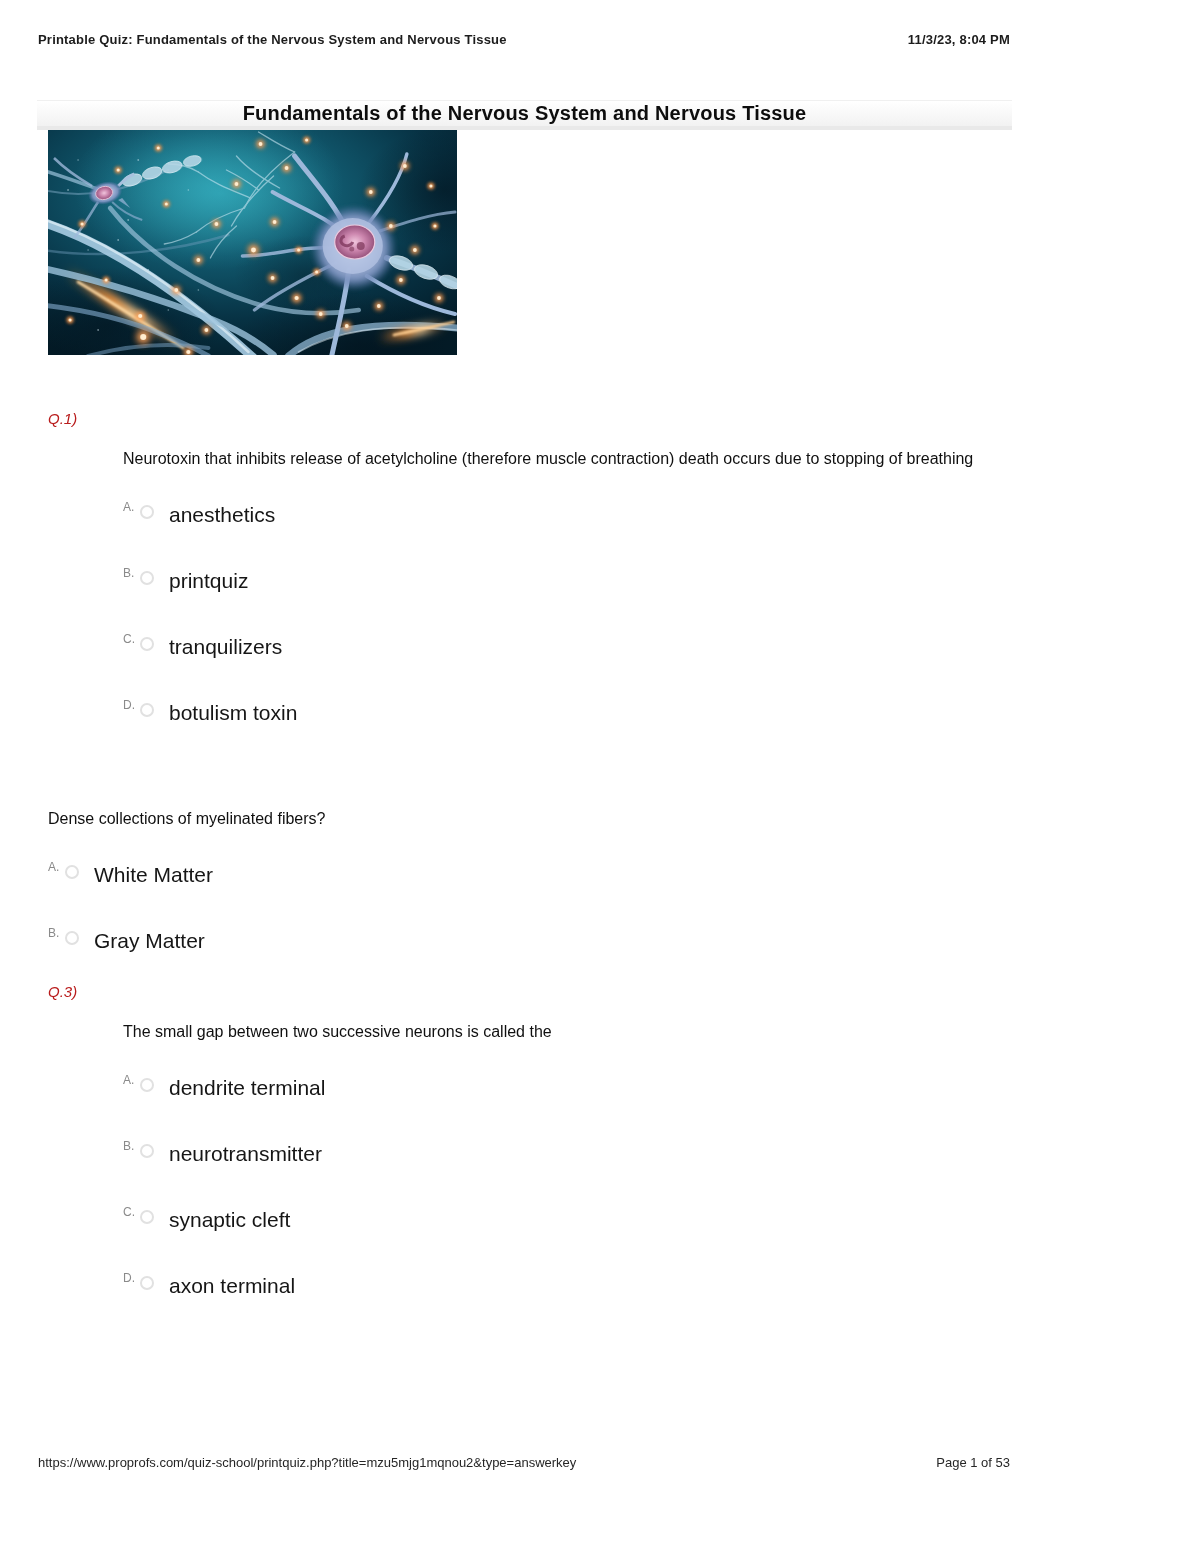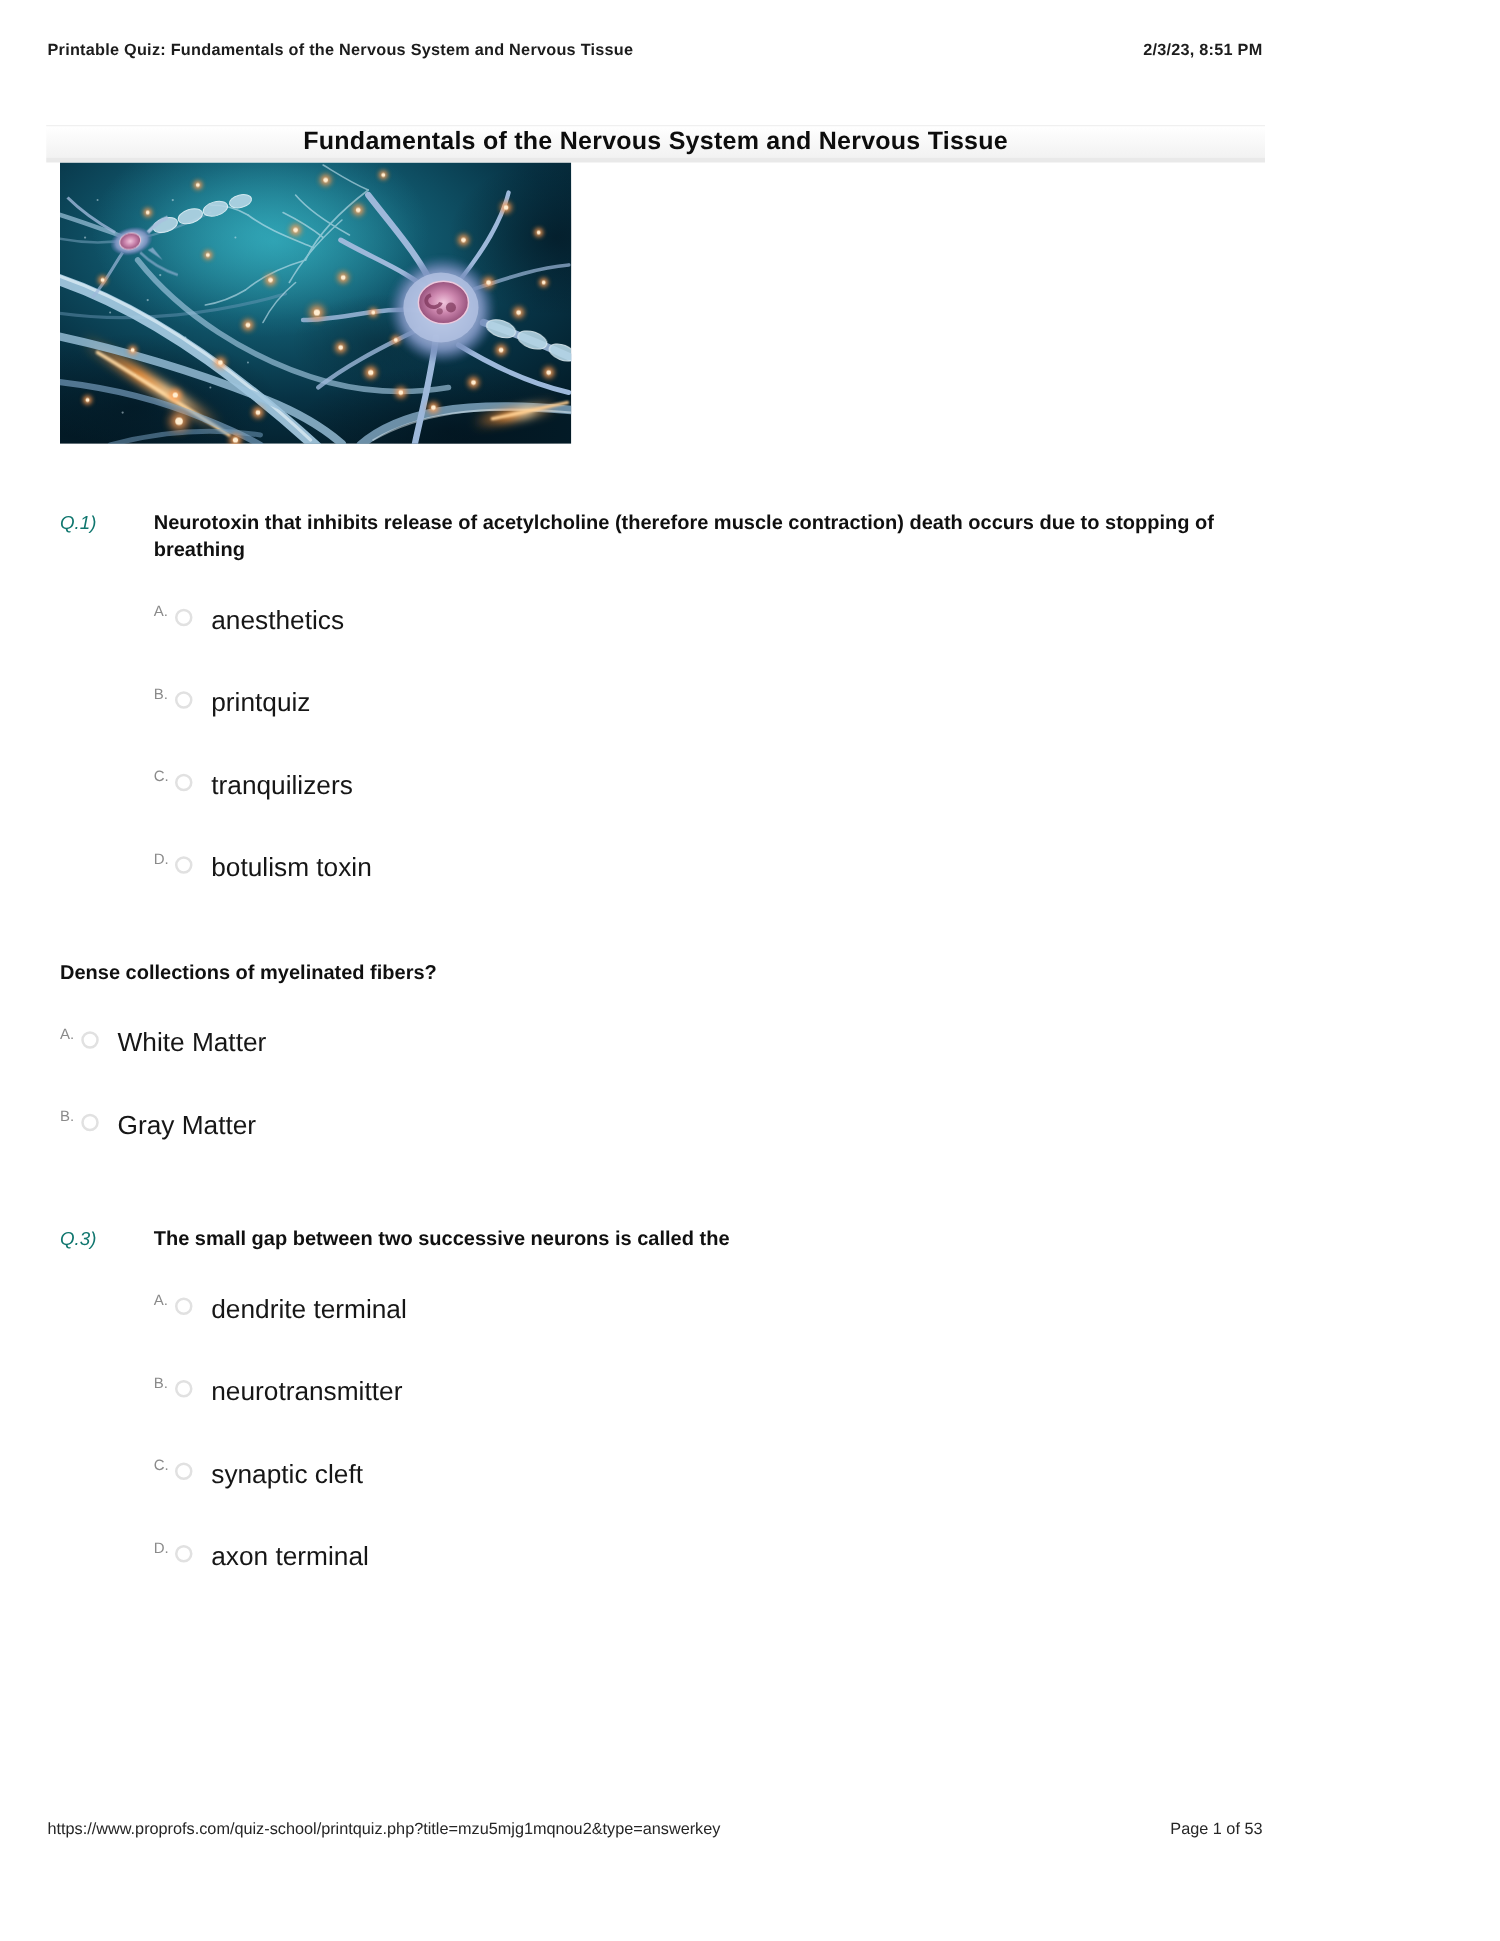--- a/index.html
+++ b/index.html
@@ -54,30 +54,31 @@
   
   .question { position: absolute; left: 48px; right: 40px; display: flex; }
   .q1 { top: 408px; }
   .q2 { top: 768px; }
   .q3 { top: 981px; }
   .q-label {
     flex: none;
     width: 75px;
     font-size: 15px;
     font-style: italic;
-    color: #0f766e;
+    color: #b91c1c;
     padding-top: 2px;
   }
   .q-content { flex: 1; min-width: 0; }
   .q-text {
     font-size: 16px;
-    font-weight: bold;
+    font-weight: normal;
     color: #101010;
     line-height: 22px;
     max-width: 1015px;
+    margin-top: 40px;
   }
   .opts { margin-top: 30px; }
   .opt {
     position: relative;
     padding-left: 46px;
     height: 30px;
     margin-bottom: 36px;
   }
   .opt-letter {
     position: absolute;
@@ -111,21 +112,21 @@
     color: #262626;
   }
 </style>
 </head>
 <body>
 
 <div class="page">
 
   <div class="header">
     <span>Printable Quiz: Fundamentals of the Nervous System and Nervous Tissue</span>
-    <span>2/3/23, 8:51 PM</span>
+    <span>11/3/23, 8:04 PM</span>
   </div>
 
   <div class="titlebar">
     <h1 class="quiz-title">Fundamentals of the Nervous System and Nervous Tissue</h1>
   </div>
 
   <div class="hero">
     <svg viewBox="0 0 408 225" preserveAspectRatio="none" aria-hidden="true">
       <defs>
         <radialGradient id="bgG" cx="42%" cy="28%" r="80%">

